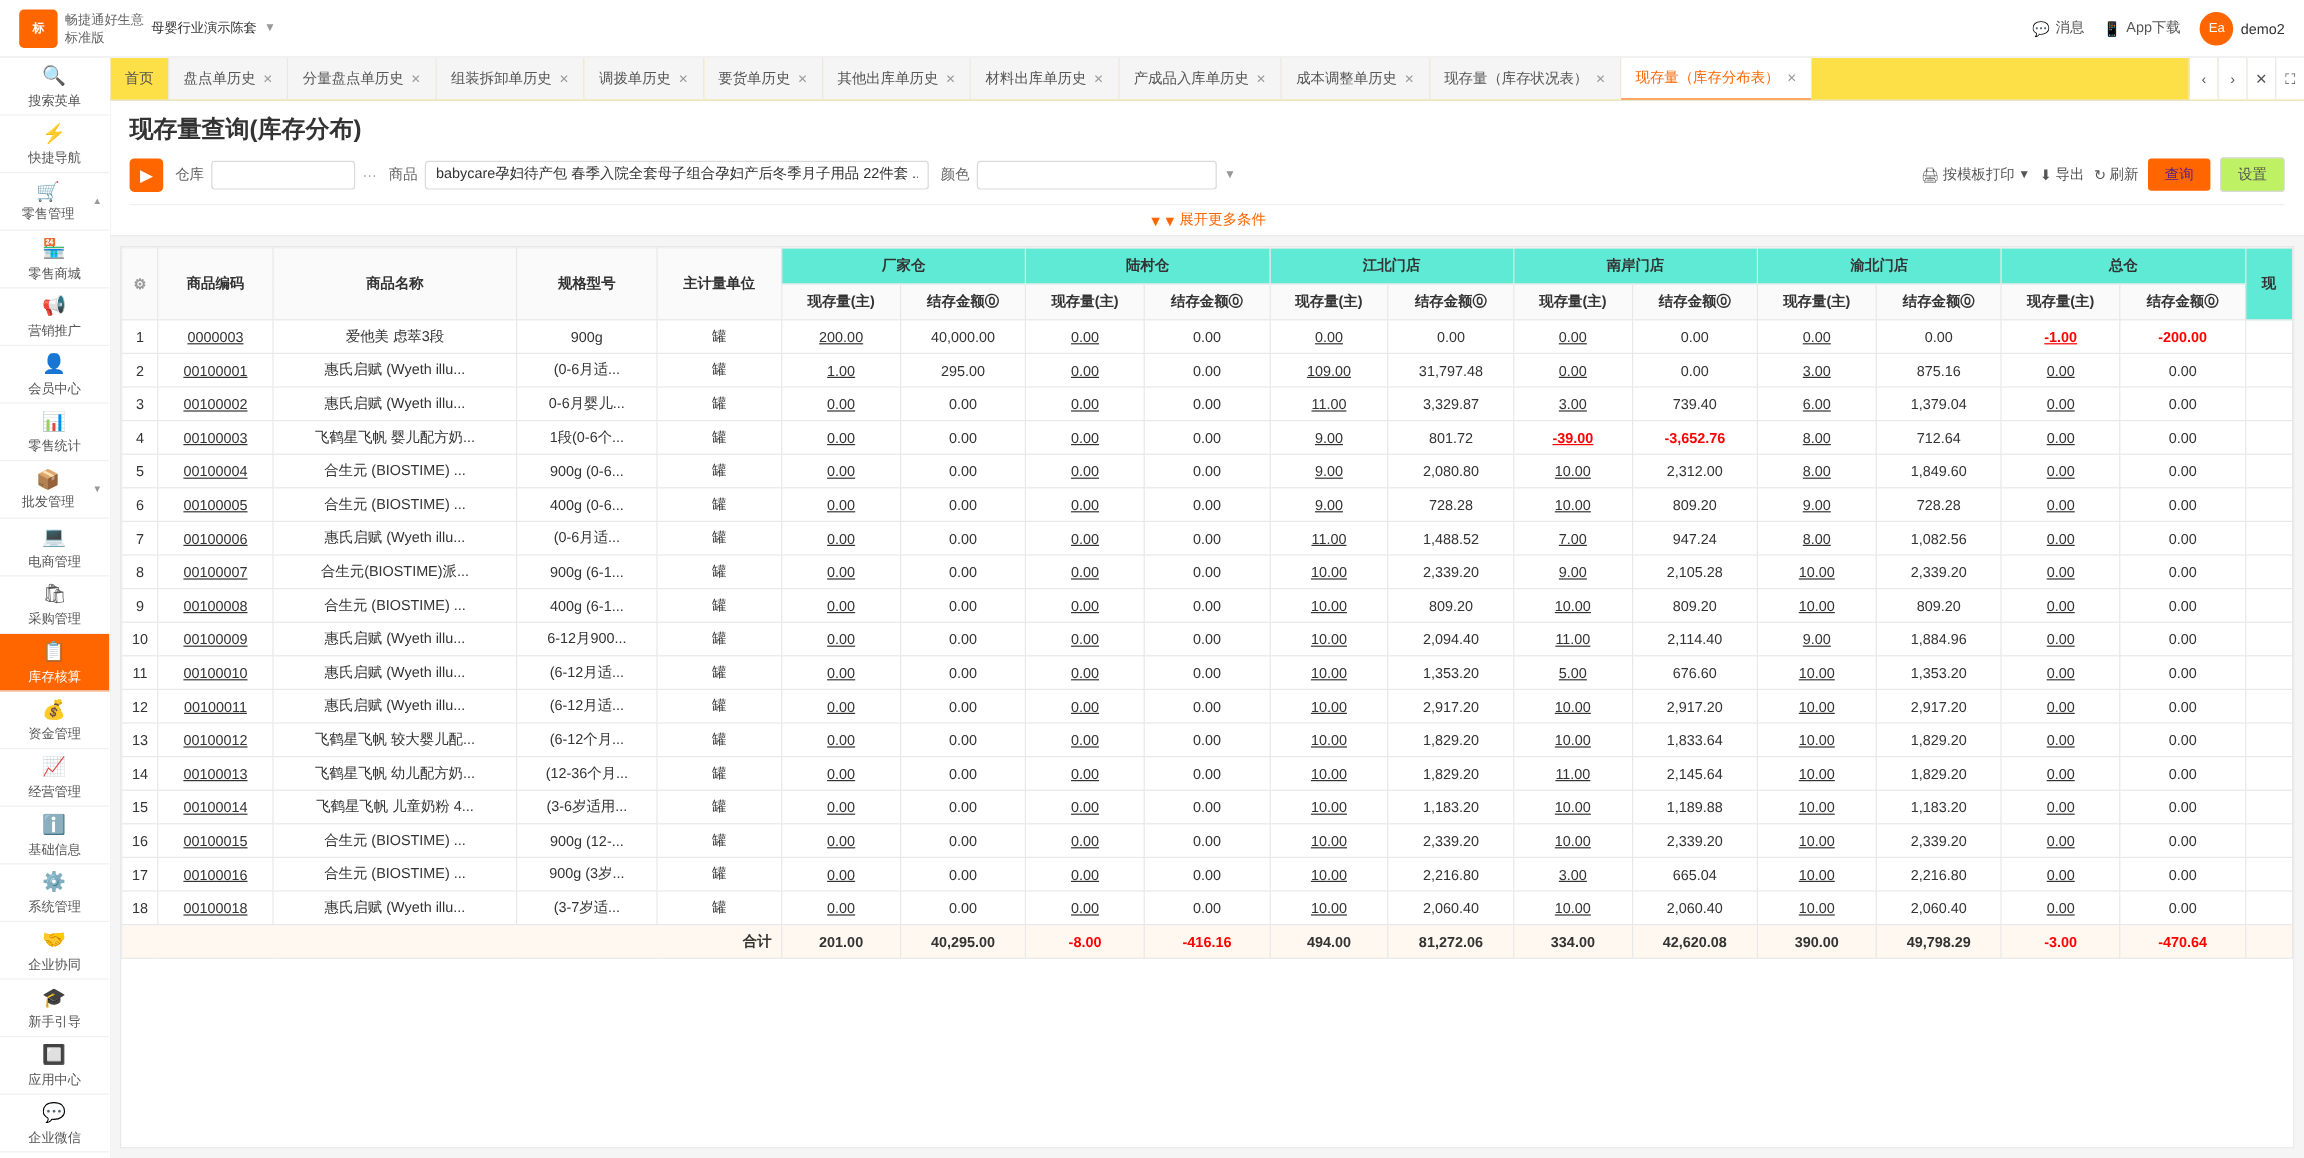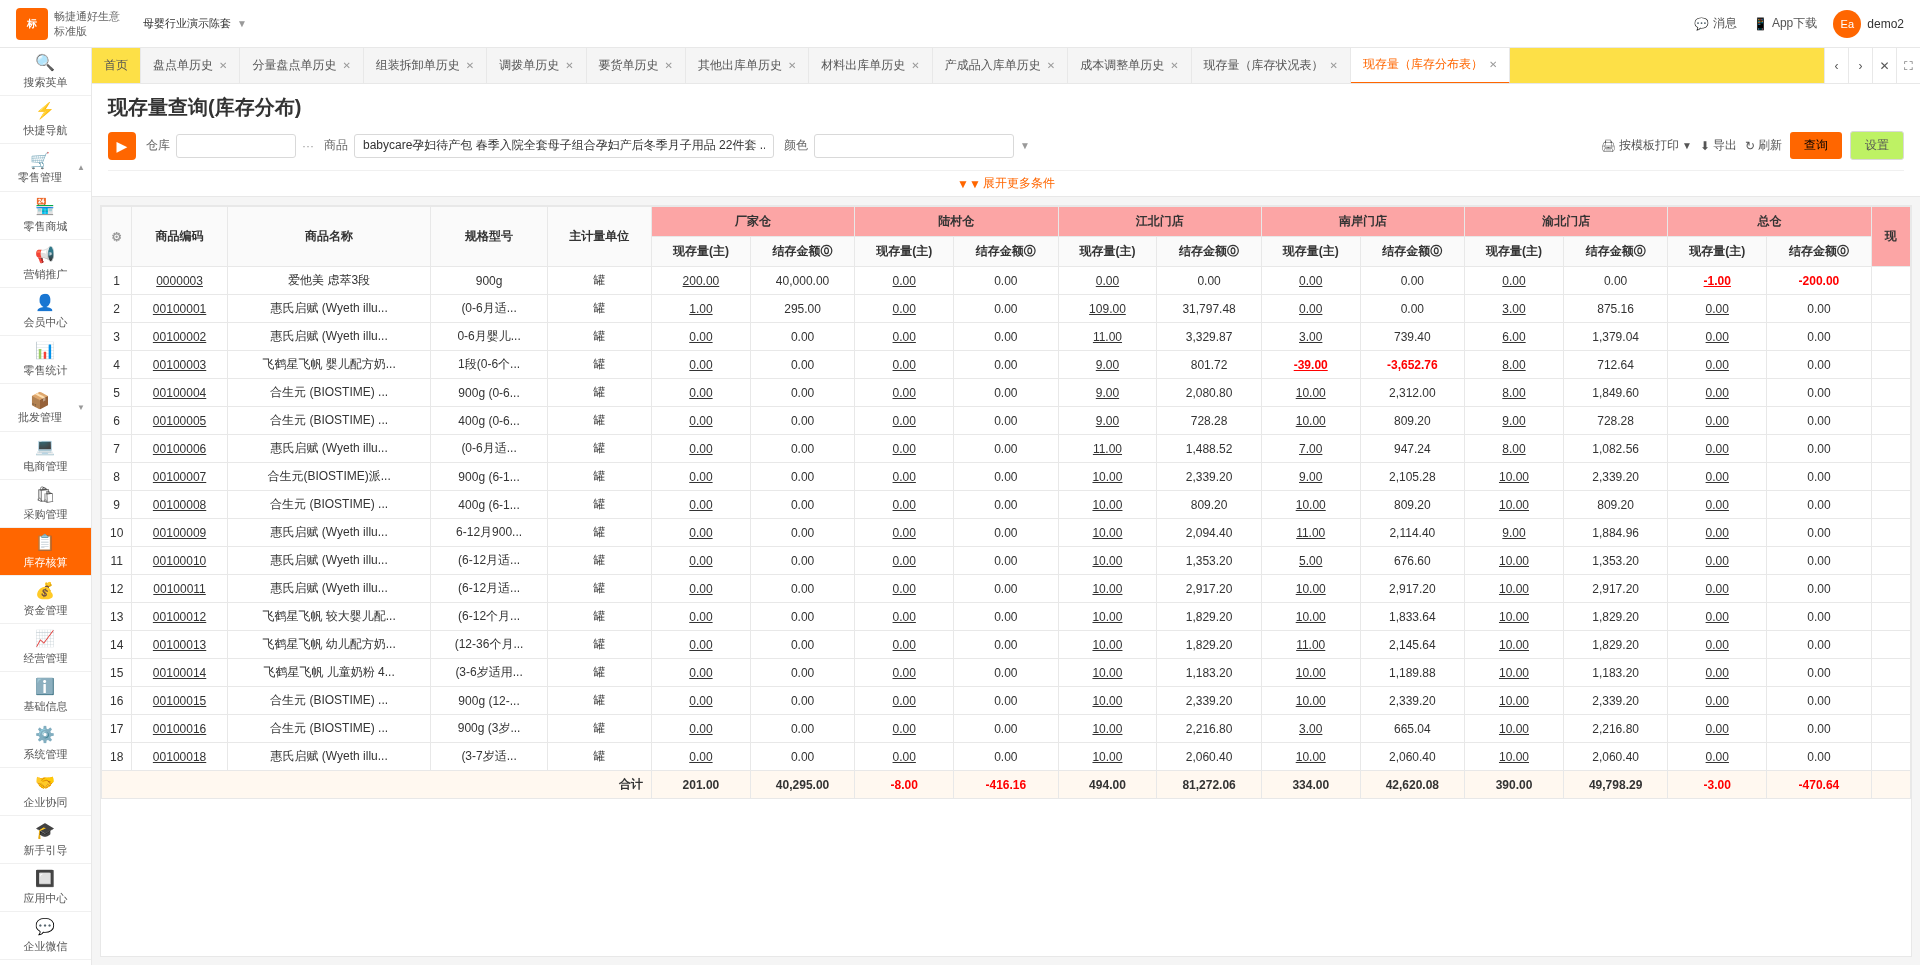--- a/index.html
+++ b/index.html
@@ -134,21 +134,21 @@
       flex-direction: column;
     }
     .page-title {
       font-size: 20px;
       font-weight: bold;
       color: #333;
       margin-bottom: 10px;
     }
     .btn-primary {
       background: #ff6600;
-      color: #000000;
+      color: #4c1d95;
       border: none;
       padding: 5px 14px;
       border-radius: 3px;
       cursor: pointer;
       font-size: 12px;
     }
     .btn-default {
       background: #bef264;
       color: #555;
       border: 1px solid #d9d9d9;
@@ -218,21 +218,21 @@
     thead th {
       border: 1px solid #e8e8e8;
       padding: 6px 8px;
       font-size: 12px;
       font-weight: 600;
       color: #333;
       white-space: nowrap;
       text-align: center;
     }
     thead th.group-header {
-      background: #fca5a5;
+      background: #5eead4;
     }
     tbody tr {
       background: #fff;
     }
     tbody tr.summary-row {
       background: #fff8f0;
       font-weight: bold;
     }
     tbody td {
       border: 1px solid #e8e8e8;
@@ -254,21 +254,21 @@
 </head>
 <body>
 
 <div class="top-bar">
   <div class="top-bar-logo">
     <div class="logo-icon">标</div>
     <div>
       <div class="logo-text">畅捷通好生意</div>
       <div class="logo-text">标准版</div>
     </div>
-    <span style="margin-left:17px;font-size:11px;color:#333;">母婴行业演示陈套</span>
+    <span style="margin-left:0;font-size:11px;color:#333;">母婴行业演示陈套</span>
     <span style="font-size:10px;color:#999;">▼</span>
   </div>
   <div class="top-bar-right">
     <div class="icon-btn">
       <span>💬</span>
       <span>消息</span>
     </div>
     <div class="icon-btn">
       <span>📱</span>
       <span>App下载</span>

